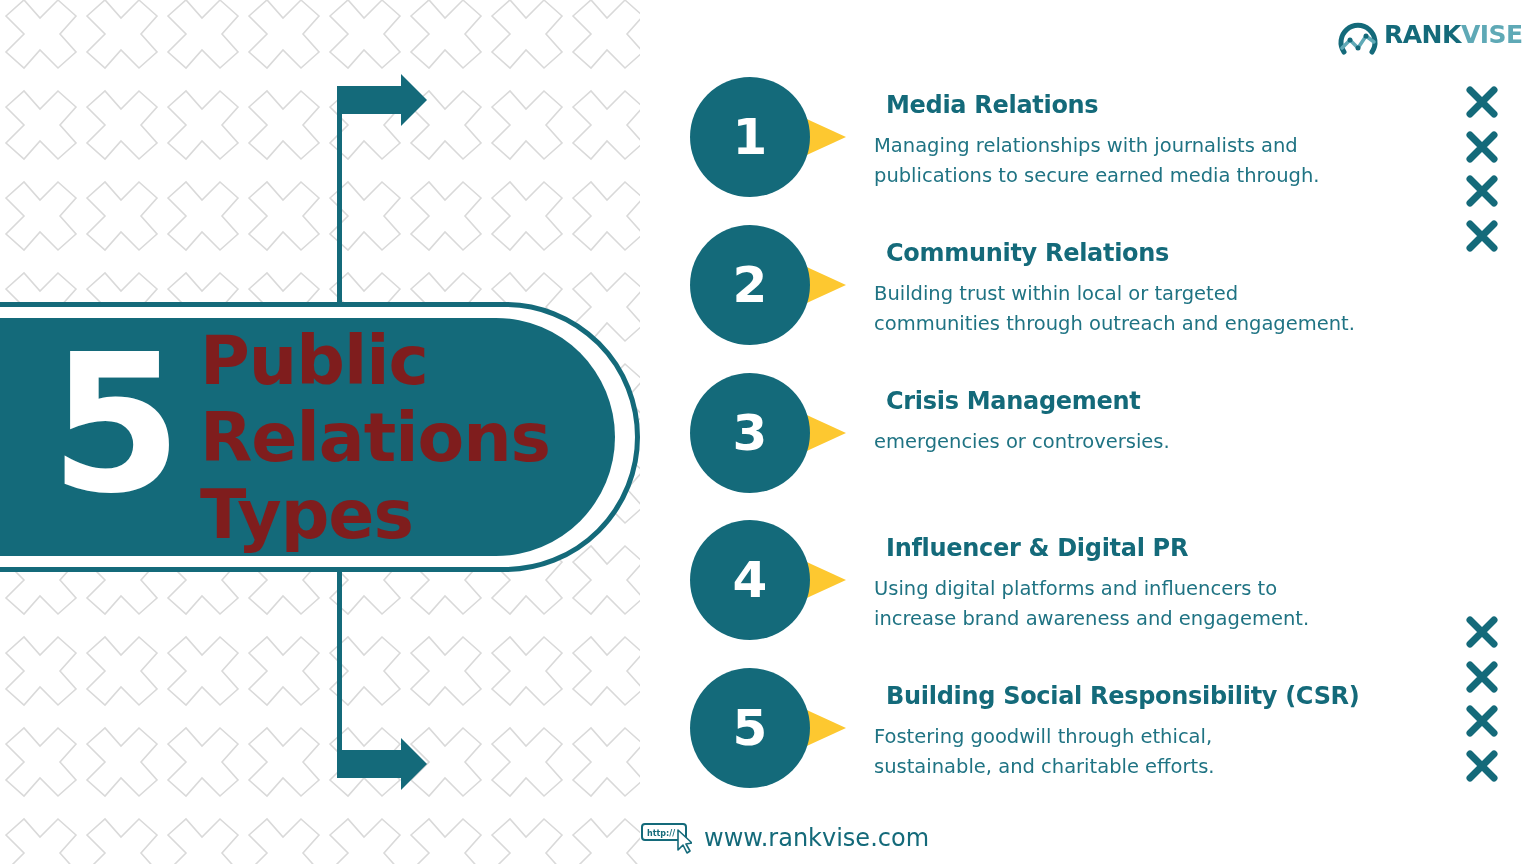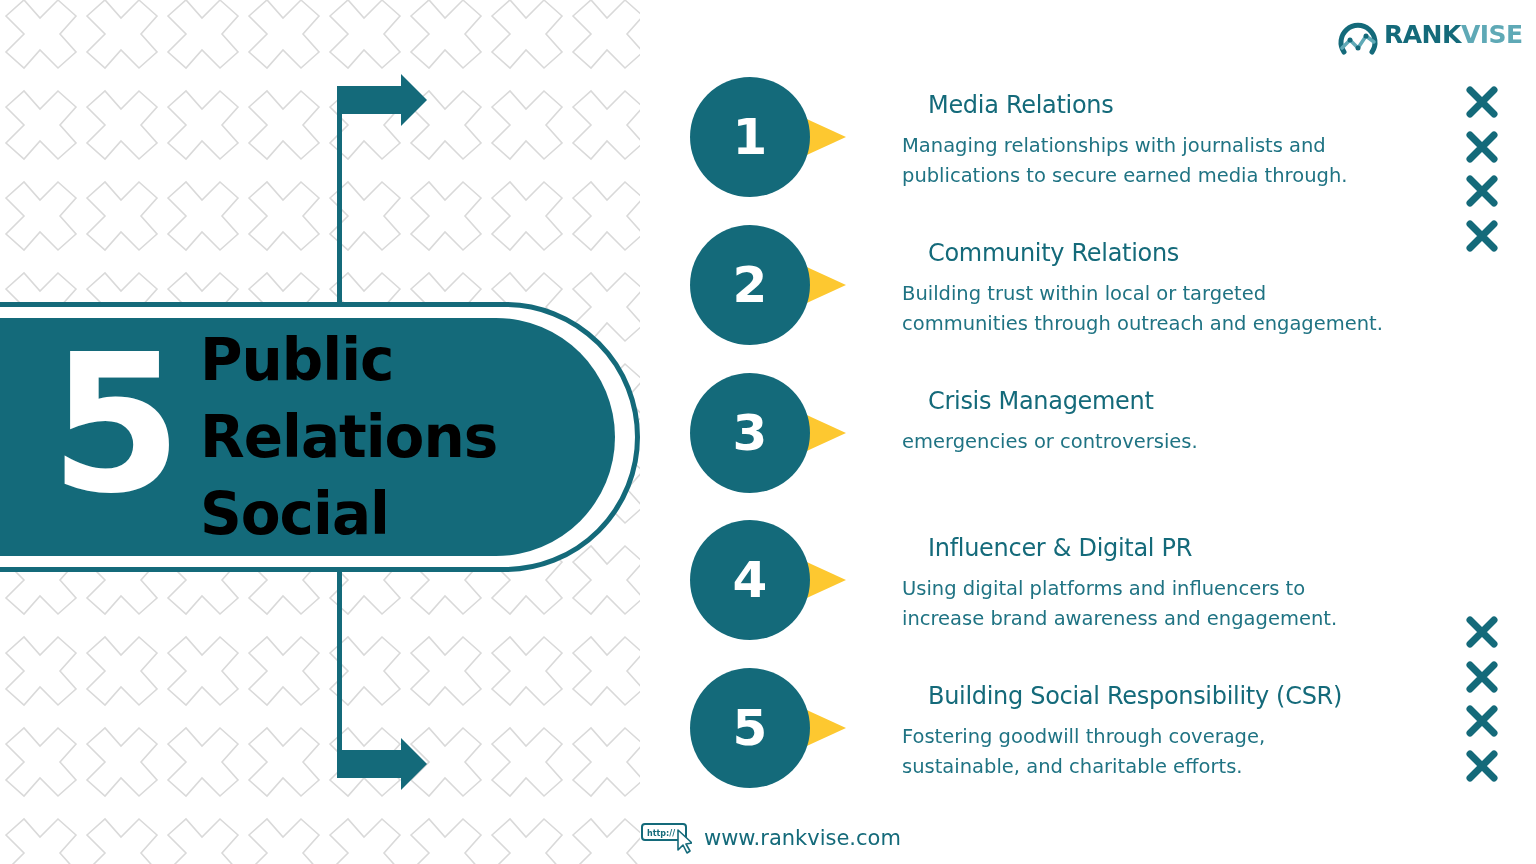--- a/index.html
+++ b/index.html
@@ -26,22 +26,22 @@
     position: absolute; left: -40px; top: 318px; width: 655px; height: 238px;
     background: #146a7a; border-radius: 0 119px 119px 0;
   }
   .big-num {
     position: absolute; left: 50px; top: 325px; width: 120px; height: 200px;
     color: #ffffff; font-family: "DejaVu Sans", sans-serif; font-weight: bold;
     font-size: 190px; line-height: 200px; text-align: center; letter-spacing: -4px;
   }
   .title {
     position: absolute; left: 200px; top: 322px; width: 400px;
-    color: #000000; font-family: "DejaVu Sans", sans-serif; font-weight: bold;
-    font-size: 58px; line-height: 77px; letter-spacing: -1px;
+    color: #7f1d1d; font-family: "DejaVu Sans", sans-serif; font-weight: bold;
+    font-size: 68px; line-height: 77px; letter-spacing: -1px;
   }
   .title span { display: block; }
 
   .logo {
     position: absolute; left: 1336px; top: 20px; height: 44px; display: flex; align-items: flex-start; gap: 4px;
   }
   .logo-text { font-family: "DejaVu Sans", sans-serif; font-weight: bold; font-size: 25px; letter-spacing: -0.5px; }
   .logo-text .rank { color: #146a7a; }
   .logo-text .vise { color: #5fa9b6; }
 
@@ -51,35 +51,35 @@
     background: #146a7a; color: #ffffff; font-family: "DejaVu Sans", sans-serif; font-weight: bold;
     font-size: 50px; line-height: 120px; text-align: center; z-index: 2;
   }
   .pointer {
     position: absolute; left: 108px; top: 38px; width: 0; height: 0;
     border-top: 22px solid transparent; border-bottom: 22px solid transparent;
     border-left: 48px solid #fdc830; z-index: 1;
   }
   .item-title {
     position: absolute; left: 196px; top: 14px; white-space: nowrap;
-    font-family: "DejaVu Sans", sans-serif; font-weight: normal; font-size: 24px; color: #146a7a; letter-spacing: -0.3px; margin-left: 42px;
+    font-family: "DejaVu Sans", sans-serif; font-weight: bold; font-size: 24px; color: #146a7a; letter-spacing: -0.3px;
   }
   .item-desc {
-    position: absolute; left: 212px; top: 54px; width: 600px;
+    position: absolute; left: 184px; top: 54px; width: 600px;
     font-family: "DejaVu Sans", sans-serif; font-size: 19.5px; line-height: 30px; color: #1f7383;
   }
   .item-desc span { display: block; white-space: nowrap; }
 
   .xmarks { position: absolute; left: 1466px; width: 34px; }
   .xmarks .x { width: 32px; height: 32px; margin-bottom: 12.5px; display: block; }
 
   .footer {
     position: absolute; left: 640px; top: 820px; height: 36px; display: flex; align-items: center; gap: 12px;
   }
-  .footer-url { font-family: "DejaVu Sans", sans-serif; font-size: 21px; color: #146a7a; }
+  .footer-url { font-family: "DejaVu Sans", sans-serif; font-size: 24px; color: #146a7a; }
 </style>
 </head>
 <body>
 
 <div class="pattern">
   <svg width="640" height="864" viewBox="0 0 640 864" xmlns="http://www.w3.org/2000/svg">
     <defs>
       <pattern id="xpat" x="2" y="-2" width="81" height="91" patternUnits="userSpaceOnUse">
         <path d="M4 10 L22 -6 L38 12 L56 -6 L74 10 L58 28 L74 46 L56 62 L38 44 L22 62 L4 46 L22 28 Z" fill="none" stroke="#d9d9d9" stroke-width="1.6" transform="translate(0,8)"></path>
       </pattern>
@@ -99,21 +99,21 @@
       <path d="M0 12 H64 V0 L90 26 L64 52 V40 H0 Z" fill="#146a7a"></path>
     </svg>
 </div>
 
 <div class="pill-outer"></div>
 <div class="pill-inner"></div>
 <div class="big-num">5</div>
 <div class="title">
   <span>Public</span>
   <span>Relations</span>
-  <span>Social</span>
+  <span>Types</span>
 </div>
 
 <div class="logo">
   <span>
     <svg width="44" height="44" viewBox="0 0 44 44">
       <path d="M8 32 A17 17 0 1 1 36 32" fill="none" stroke="#146a7a" stroke-width="5" stroke-linecap="round"></path>
       <path d="M6 28 L14 20 L22 28 L30 16 L38 22" fill="none" stroke="#5fa9b6" stroke-width="3.5" stroke-linejoin="round" stroke-linecap="round"></path>
       <circle cx="14" cy="20" r="2.5" fill="#146a7a"></circle>
         <circle cx="22" cy="28" r="2.5" fill="#146a7a"></circle>
         <circle cx="30" cy="16" r="2.5" fill="#146a7a"></circle>
@@ -159,21 +159,21 @@
     <span>Using digital platforms and influencers to</span>
     <span>increase brand awareness and engagement.</span>
   </div>
 </div>
 
 <div class="item" style="top:668px;">
   <div class="pointer"></div>
   <div class="badge">5</div>
   <div class="item-title">Building Social Responsibility (CSR)</div>
   <div class="item-desc">
-    <span>Fostering goodwill through coverage,</span>
+    <span>Fostering goodwill through ethical,</span>
     <span>sustainable, and charitable efforts.</span>
   </div>
 </div>
 
 <div class="xmarks" style="top:86px;">
   <svg class="x" viewBox="0 0 32 32">
       <path d="M4 4 L28 28 M28 4 L4 28" stroke="#146a7a" stroke-width="7" stroke-linecap="round"></path>
     </svg>
   <svg class="x" viewBox="0 0 32 32">
       <path d="M4 4 L28 28 M28 4 L4 28" stroke="#146a7a" stroke-width="7" stroke-linecap="round"></path>

